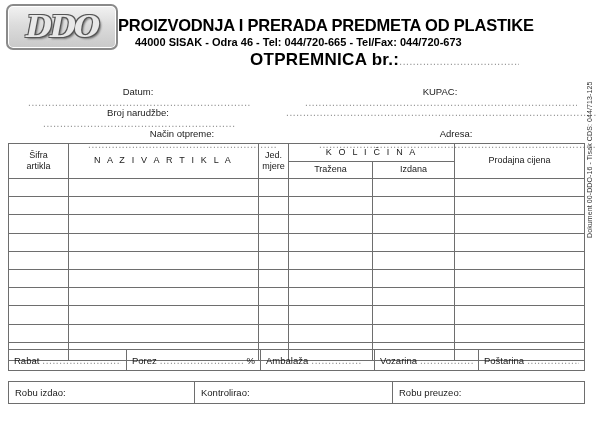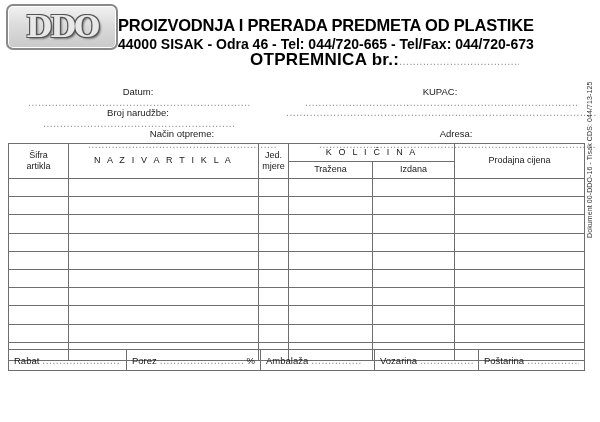--- a/index.html
+++ b/index.html
@@ -29,20 +29,21 @@
     background: linear-gradient(180deg,#f2f2f2 0%,#dcdcdc 45%,#c9c9c9 100%);
     border: 2px solid #8a8a8a;
     border-radius: 7px;
     box-shadow: inset 0 0 0 1px #ffffff;
     display: flex;
     align-items: center;
     justify-content: center;
   }
   .logo-text {
     font-family: "DejaVu Serif", serif;
+    font-style: italic;
     font-weight: 700;
     font-size: 30px;
     letter-spacing: -2px;
     color: #e8e8e8;
     text-shadow:
       -1px -1px 0 #555,
        1px -1px 0 #555,
       -1px  1px 0 #555,
        1px  1px 0 #555,
        2px  2px 2px rgba(0,0,0,.45);
@@ -58,24 +59,25 @@
     width: 478px;
   }
   .company-name {
     font-size: 16.5px;
     font-weight: bold;
     letter-spacing: -0.2px;
     line-height: 1.15;
     white-space: nowrap;
   }
   .company-line {
-    font-size: 14px;
+    font-size: 11px;
     font-weight: bold;
     line-height: 1.35;
     white-space: nowrap;
+    margin-left: 17px;
   }
 
   
   .doc-title-wrap {
     position: absolute;
     left: 250px;
     top: 50px;
     display: flex;
     align-items: baseline;
   }
@@ -389,17 +391,31 @@
           <td>
             <div class="cellflex">
               <span class="lbl">Poštarina</span>
               <span class="dots">....................</span>
             </div>
           </td>
         </tr>
     </tbody>
   </table>
 
+  <table id="signs">
+    <colgroup>
+      <col style="width:186px">
+      <col style="width:198px">
+      <col style="width:192px">
+    </colgroup>
+    <tbody>
+      <tr id="signs-row">
+          <td>Robu izdao:</td>
+          <td>Kontrolirao:</td>
+          <td>Robu preuzeo:</td>
+        </tr>
+    </tbody>
+  </table>
 
 
   <div class="side-text">Dokument 00-DDO-16 - Tisak CDS: 044/713-125</div>
 
 </div>
 
 </body></html>

